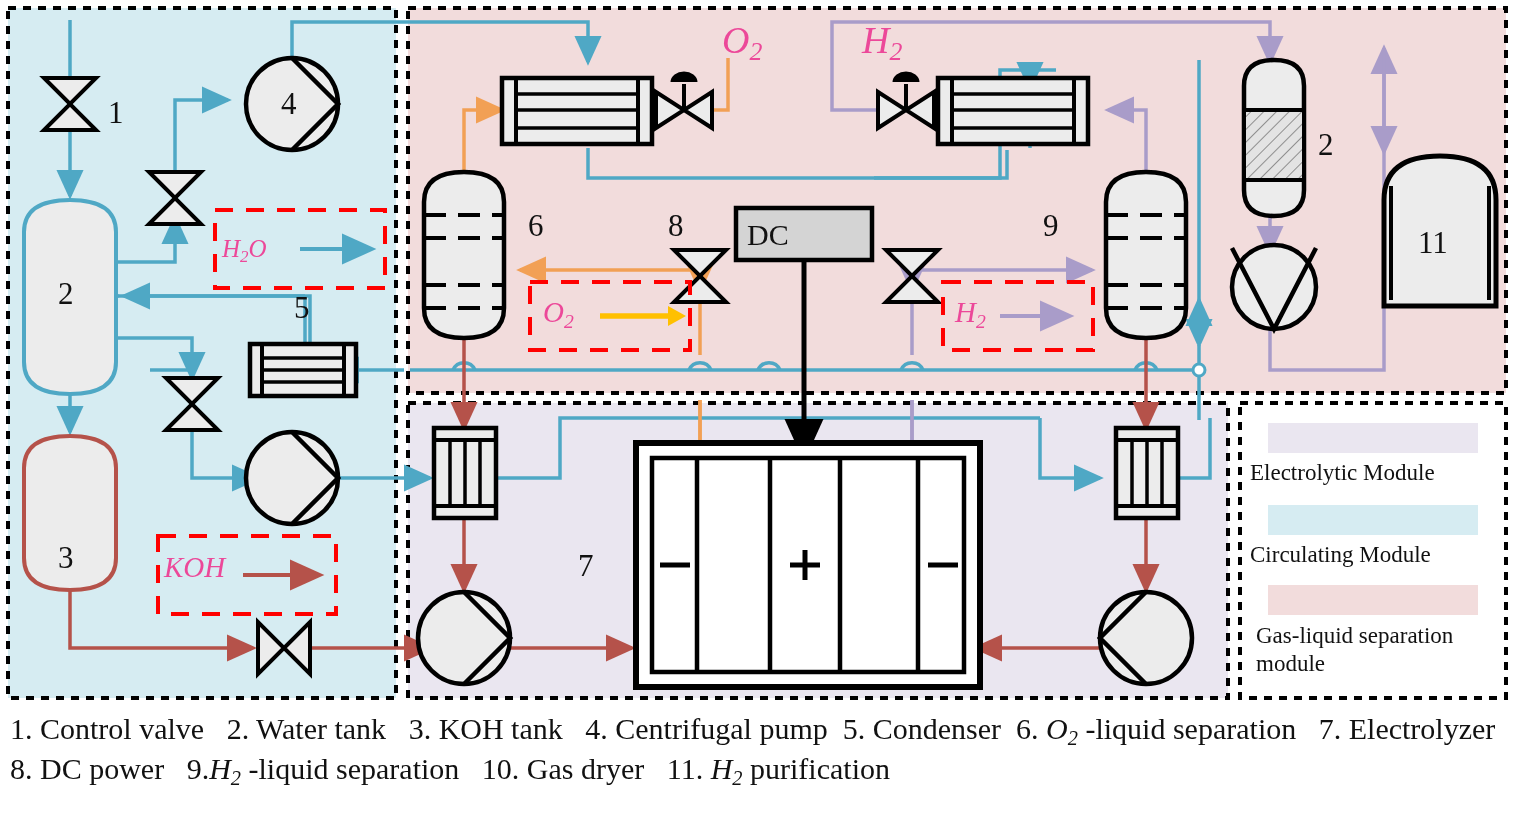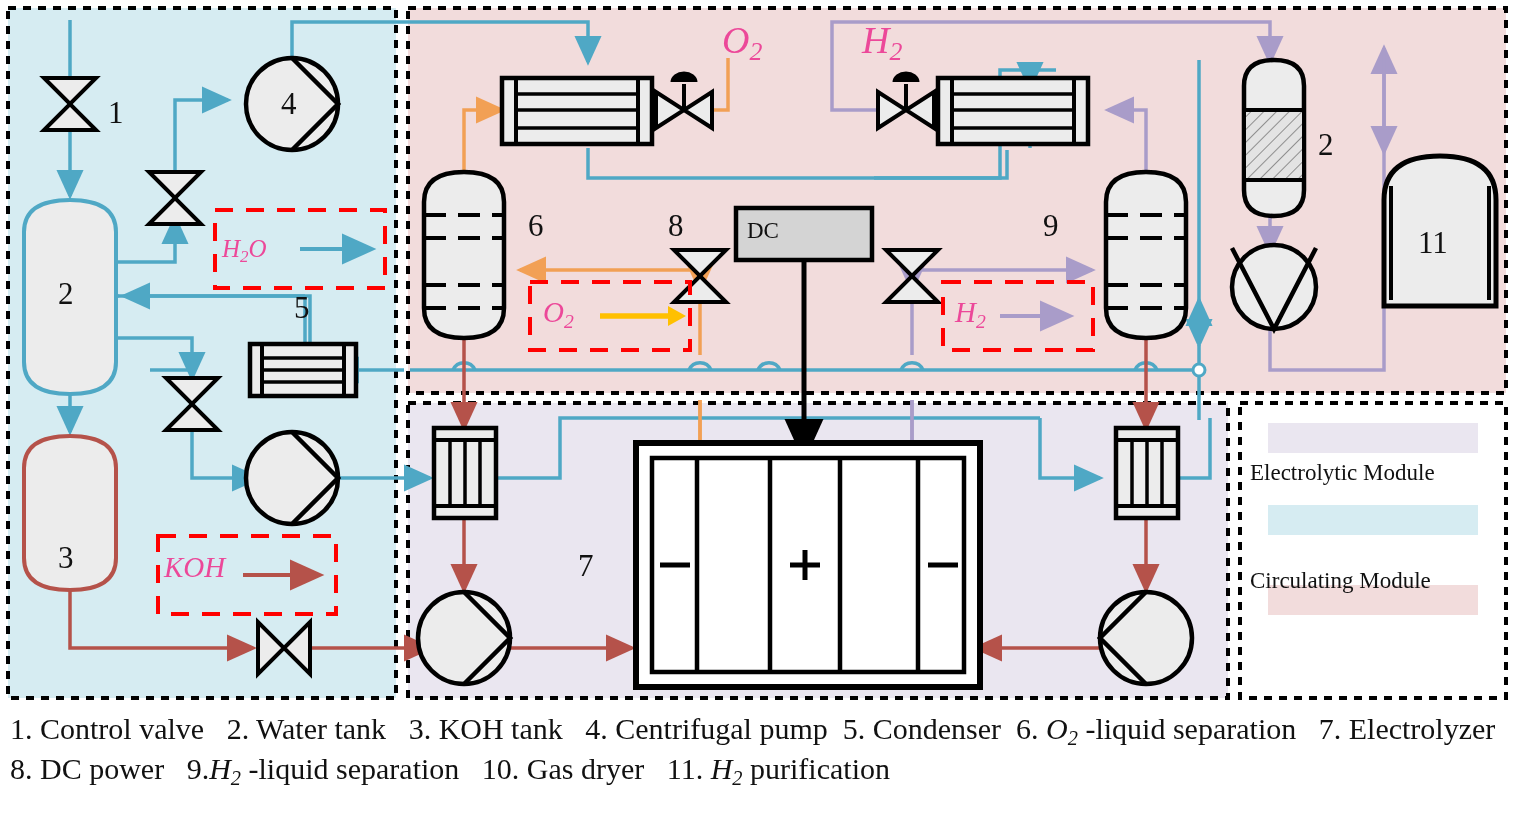--- a/index.html
+++ b/index.html
@@ -353,32 +353,33 @@
 <div class="lbl num" style="left:58px;top:540px;">3</div>
 <div class="lbl num" style="left:281px;top:86px;">4</div>
 <div class="lbl num" style="left:294px;top:290px;">5</div>
 <div class="lbl num" style="left:528px;top:208px;">6</div>
 <div class="lbl num" style="left:578px;top:548px;">7</div>
 <div class="lbl num" style="left:668px;top:208px;">8</div>
 <div class="lbl num" style="left:1043px;top:208px;">9</div>
 <div class="lbl num" style="left:1318px;top:127px;">2</div>
 <div class="lbl num" style="left:1418px;top:225px;">11</div>
 
-<div class="lbl" style="left:747px;top:218px;font-size:23px;">DC</div>
+<div class="lbl" style="left:747px;top:218px;font-size:30px;">DC</div>
 
 <div class="gas-lbl" style="left:722px;top:18px;font-size:38px;">O<i class="sub">2</i></div>
 <div class="gas-lbl" style="left:862px;top:18px;font-size:38px;">H<i class="sub">2</i></div>
 
 <div class="gas-lbl" style="left:222px;top:235px;font-size:25px;">H<i class="sub">2</i>O</div>
 <div class="gas-lbl" style="left:164px;top:551px;font-size:29px;">KOH</div>
 <div class="gas-lbl" style="left:543px;top:296px;font-size:29px;">O<i class="sub">2</i></div>
 <div class="gas-lbl" style="left:955px;top:296px;font-size:29px;">H<i class="sub">2</i></div>
 
 <div class="legend-text" style="left:1250px;top:460px;width:246px;">Electrolytic Module</div>
-<div class="legend-text" style="left:1250px;top:542px;width:246px;margin-top:26px;">Circulating Module</div>
+<div class="legend-text" style="left:1250px;top:542px;width:246px;">Circulating Module</div>
+<div class="legend-text" style="left:1256px;top:622px;width:234px;line-height:1.22;">Gas-liquid separation module</div>
 
 <div class="cap" style="left:10px;top:712px;">
   <span>1. Control valve</span>&nbsp;&nbsp;
   <span>2. Water tank</span>&nbsp;&nbsp;
   <span>3. KOH tank</span>&nbsp;&nbsp;
   <span>4. Centrifugal pump</span>&nbsp;
   <span>5. Condenser</span>&nbsp;
   <span>6. <i>O<i class="sub">2</i></i> -liquid separation</span>&nbsp;&nbsp;
   <span>7. Electrolyzer</span>
 </div>

